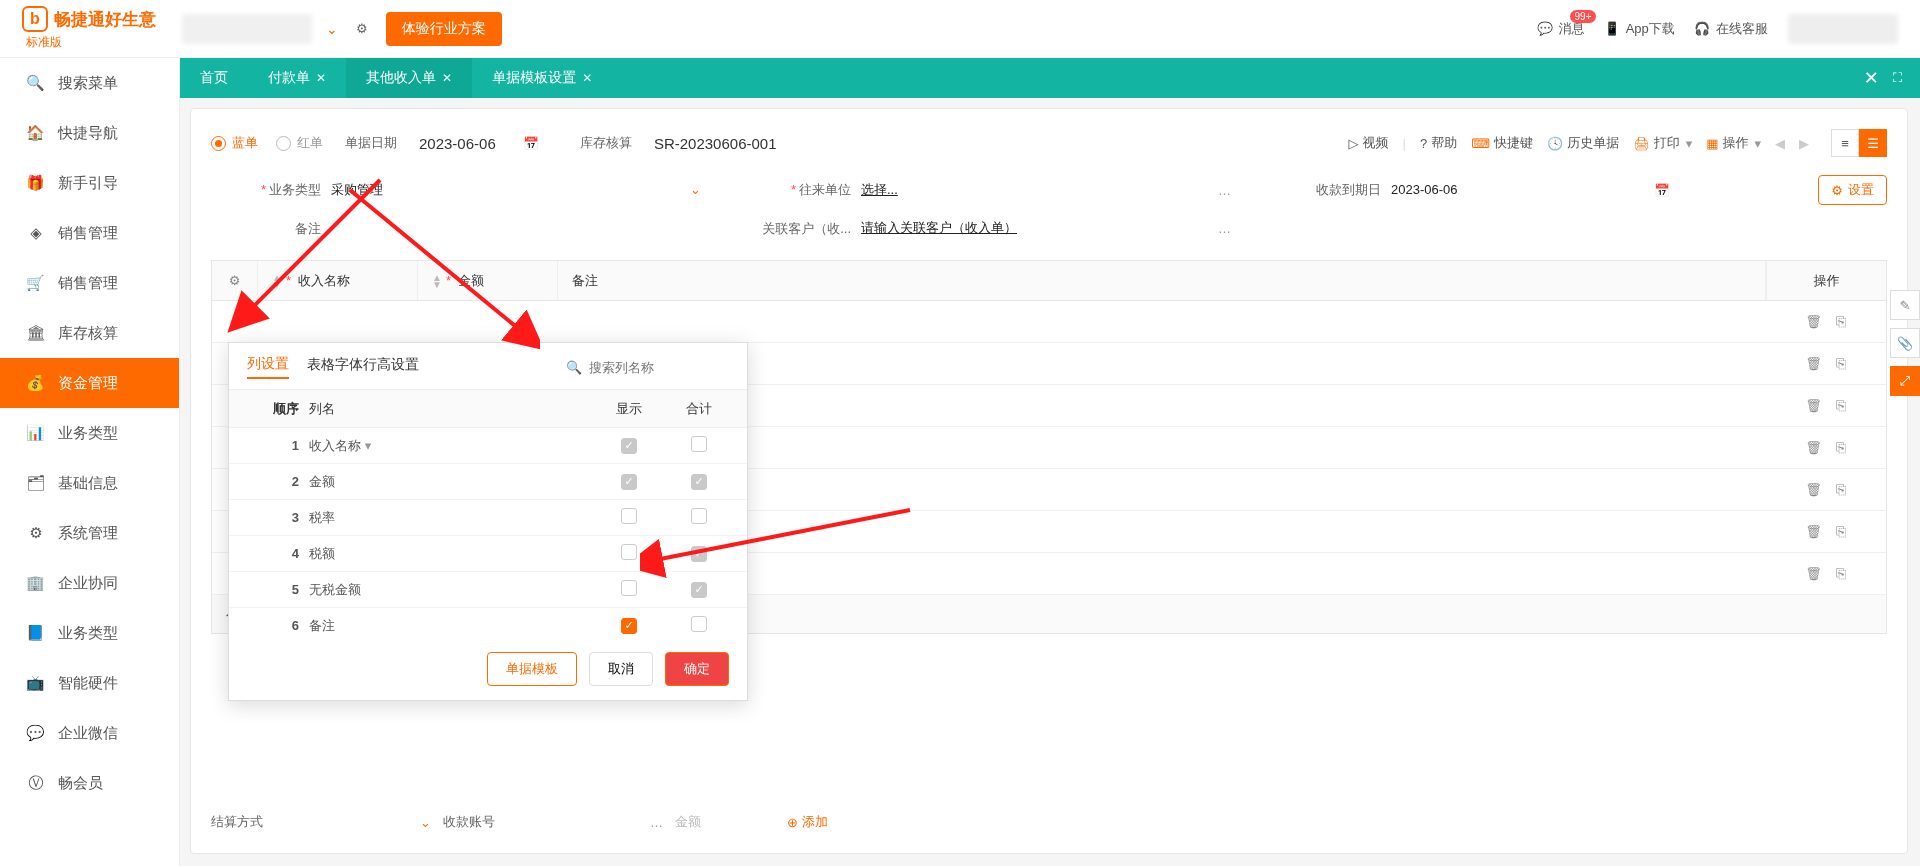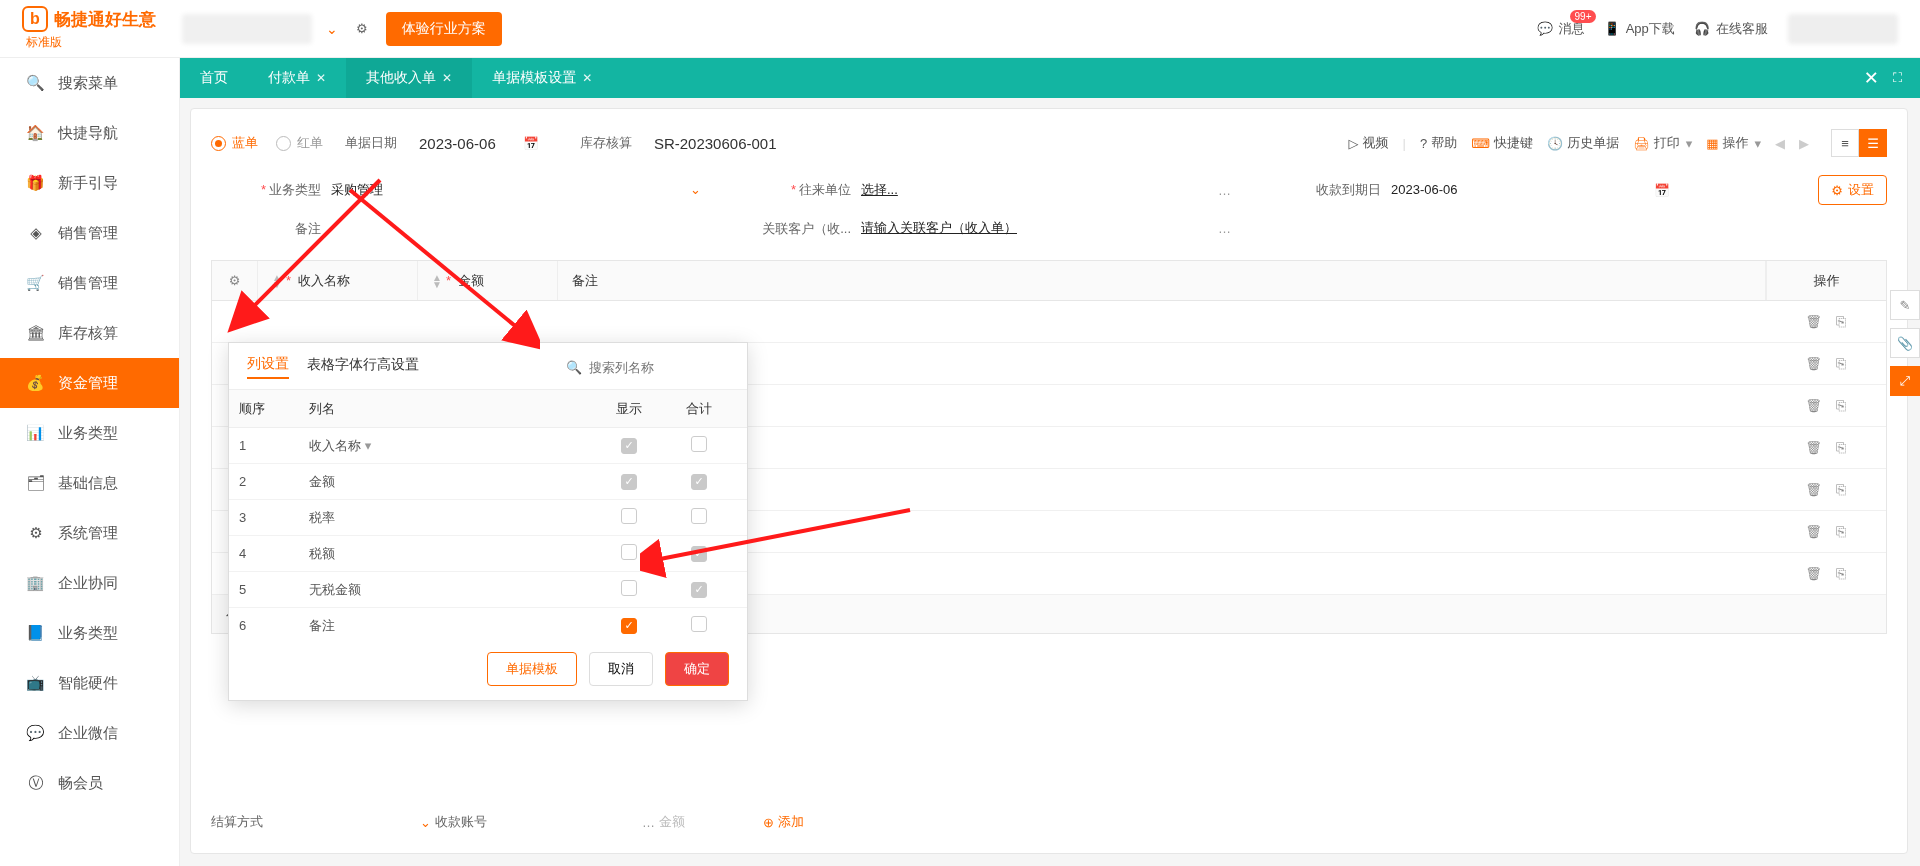--- a/index.html
+++ b/index.html
@@ -71,34 +71,34 @@
 .tbl-head { height: 40px; background: #fafafa; display: flex; align-items: center; border-bottom: 1px solid #e6e6e6; }
 .th-gear { width: 46px; display: flex; align-items: center; justify-content: center; color: #888; cursor: pointer; border-right: 1px solid #eee; height: 100%; }
 .th-col { padding: 0 14px; display: flex; align-items: center; gap: 4px; border-right: 1px solid #eee; height: 100%; }
 .sort-ic { color: #bbb; font-size: 10px; display: flex; flex-direction: column; line-height: 7px; }
 .th-actions { width: 120px; margin-left: auto; text-align: center; color: #333; border-left: 1px solid #eee; height: 100%; display: flex; align-items: center; justify-content: center; }
 .tbl-row { height: 42px; display: flex; align-items: center; border-bottom: 1px solid #f0f0f0; }
 .row-actions { width: 120px; margin-left: auto; display: flex; align-items: center; justify-content: center; gap: 14px; color: #888; }
 .tbl-foot { height: 38px; background: #fafafa; display: flex; align-items: center; padding: 0 14px; gap: 180px; color: #333; }
 
 
-.bottom-row { position: absolute; left: 20px; right: 20px; bottom: 22px; display: flex; align-items: center; gap: 4px; color: #666; }
+.bottom-row { position: absolute; left: 20px; right: 20px; bottom: 22px; display: flex; align-items: center; gap: 12px; color: #666; }
 .bot-field { display: flex; align-items: center; gap: 10px; }
 .bot-caret { color: #ff6a00; }
 .add-link { color: #ff6a00; display: flex; align-items: center; gap: 4px; cursor: pointer; }
 
 
 .popup { position: absolute; left: 228px; top: 342px; width: 520px; background: #fff; border: 1px solid #ddd; box-shadow: 0 4px 20px rgba(0,0,0,.15); z-index: 50; }
 .popup-tabs { display: flex; align-items: center; gap: 18px; padding: 12px 18px 10px; border-bottom: 1px solid #eee; }
 .ptab { font-size: 14px; cursor: pointer; padding-bottom: 4px; }
 .ptab.active { color: #ff6a00; border-bottom: 2px solid #ff6a00; }
 .p-search { margin-left: auto; display: flex; align-items: center; gap: 6px; color: #aaa; }
 .p-search input { border: none; outline: none; font-size: 13px; background: transparent; width: 140px; }
 .ptable-head { display: flex; align-items: center; height: 38px; background: #fafafa; font-size: 13px; color: #333; border-bottom: 1px solid #eee; padding: 0 18px 0 10px; }
-.pc-order { width: 60px; text-align: left; }
+.pc-order { width: 60px; text-align: right; font-weight: bold; }
 .pc-name { flex: 1; padding-left: 10px; }
 .pc-show { width: 80px; text-align: center; }
 .pc-sum { width: 60px; text-align: center; }
 .ptable-body { max-height: 210px; overflow-y: auto; position: relative; }
 .ptable-body::-webkit-scrollbar { width: 8px; }
 .ptable-body::-webkit-scrollbar-thumb { background: #ccc; border-radius: 4px; }
 .prow { display: flex; align-items: center; height: 36px; border-bottom: 1px solid #f2f2f2; padding: 0 18px 0 10px; font-size: 13px; color: #555; }
 .cb { width: 16px; height: 16px; border: 1px solid #ccc; border-radius: 3px; display: inline-flex; align-items: center; justify-content: center; }
 .cb.on { background: #ff6a00; border-color: #ff6a00; color: #fff; }
 .cb.on-grey { background: #c9c9c9; border-color: #c9c9c9; color: #fff; }

